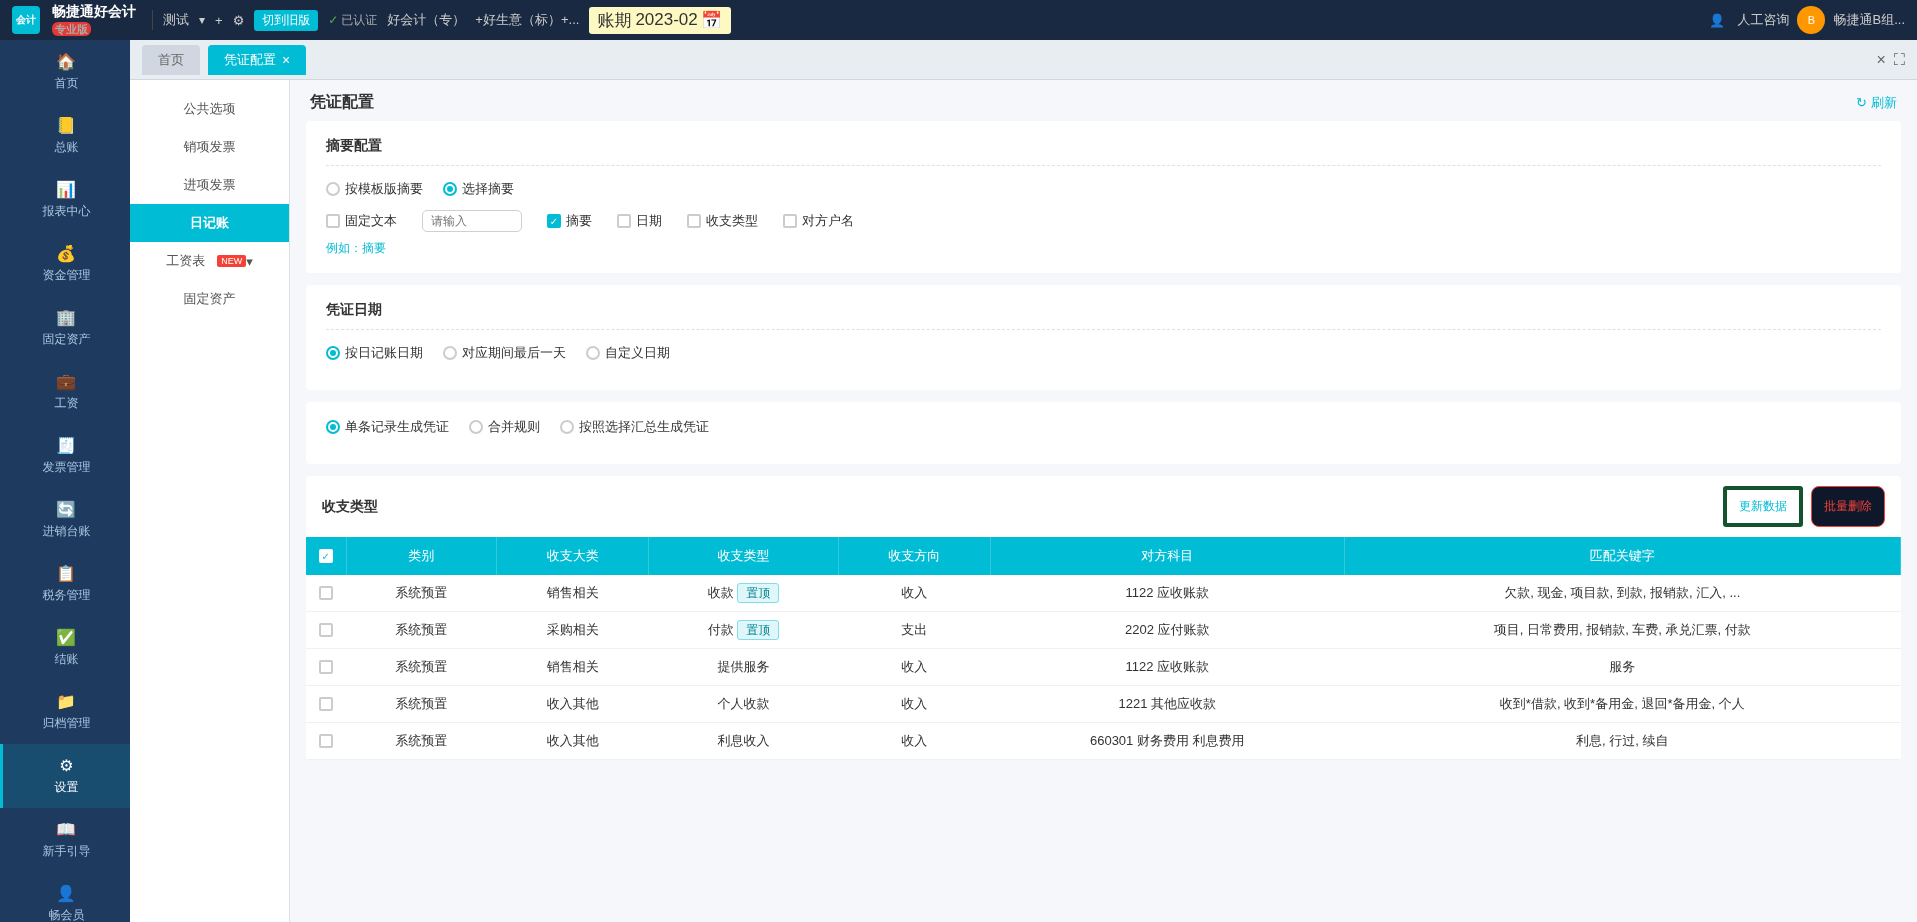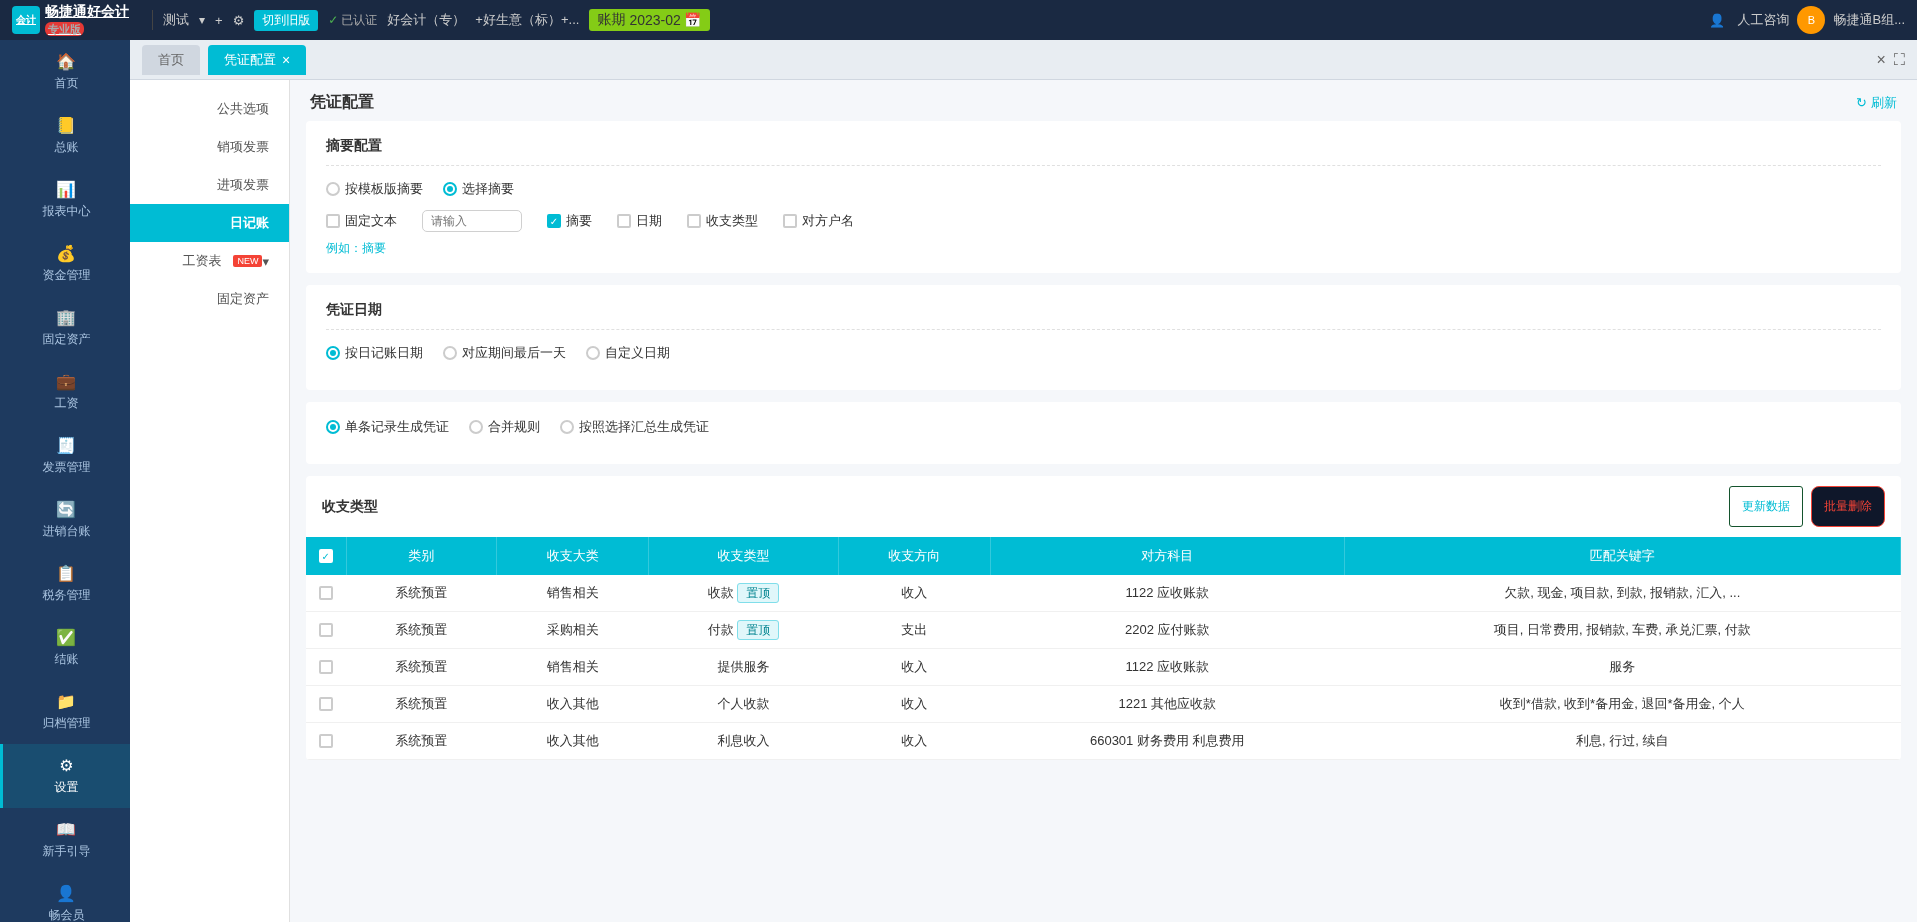--- a/index.html
+++ b/index.html
@@ -1,31 +1,31 @@
 <!DOCTYPE html>
 <html><head>
   <meta charset="utf-8">
   <style>
     * { box-sizing: border-box; margin: 0; padding: 0; }
     body { font-family: 'Microsoft YaHei', Arial, sans-serif; font-size: 13px; background: #f0f2f5; color: #333; height: 922px; overflow: hidden; display: flex; flex-direction: column; }
 
     
     .topbar { height: 40px; background: #1a2942; display: flex; align-items: center; padding: 0 12px; gap: 10px; flex-shrink: 0; }
-    .topbar-brand { display: flex; align-items: center; gap: 5px; color: #fff; font-size: 14px; font-weight: bold; min-width: 130px; text-decoration: underline; }
+    .topbar-brand { display: flex; align-items: center; gap: 12px; color: #fff; font-size: 14px; font-weight: bold; min-width: 130px; }
     .brand-icon { width: 28px; height: 28px; background: #00bcd4; border-radius: 4px; display: flex; align-items: center; justify-content: center; color: #fff; font-size: 10px; }
     .brand-text { line-height: 1.2; }
     .brand-sub { font-size: 11px; color: #aaa; background: #e53935; padding: 1px 3px; border-radius: 6px; }
     .topbar-divider { width: 1px; height: 20px; background: #444; }
     .topbar-item { color: #ccc; font-size: 13px; cursor: pointer; }
     .topbar-dropdown { color: #ccc; font-size: 12px; cursor: pointer; }
     .topbar-actions { display: flex; align-items: center; gap: 8px; margin-left: auto; }
     .topbar-tag { background: #00bcd4; color: #fff; padding: 2px 8px; border-radius: 3px; font-size: 12px; cursor: pointer; }
     .topbar-badge { display: flex; align-items: center; gap: 3px; color: #aaa; font-size: 12px; }
     .badge-green { color: #4caf50; }
-    .period-badge { background: #84cc16; color: #333; padding: 2px 8px; border-radius: 3px; font-size: 14px; display: flex; align-items: center; gap: 4px; }
+    .period-badge { background: #fef9c3; color: #333; padding: 2px 8px; border-radius: 3px; font-size: 17px; display: flex; align-items: center; gap: 4px; }
     .topbar-right { display: flex; align-items: center; gap: 12px; color: #ccc; font-size: 13px; }
     .avatar-circle { width: 28px; height: 28px; border-radius: 50%; background: #ff9800; display: flex; align-items: center; justify-content: center; color: #fff; font-size: 11px; }
 
     
     .main-layout { display: flex; flex: 1; overflow: hidden; }
 
     
     .sidebar { width: 130px; background: #1e3a5f; display: flex; flex-direction: column; flex-shrink: 0; }
     .sidebar-item { display: flex; flex-direction: column; align-items: center; padding: 12px 0; cursor: pointer; color: #aac4e0; font-size: 12px; gap: 4px; border-left: 3px solid transparent; }
     .sidebar-item.active { color: #fff; background: rgba(0,188,212,0.15); border-left-color: #00bcd4; }
@@ -40,21 +40,21 @@
     .tab.active { background: #00bcd4; color: #fff; display: flex; align-items: center; gap: 6px; }
     .tab-close { cursor: pointer; font-size: 14px; }
     .tab-actions { margin-left: auto; display: flex; gap: 8px; }
     .tab-action-btn { background: none; border: none; cursor: pointer; color: #666; font-size: 16px; }
 
     
     .page-content { flex: 1; display: flex; overflow: hidden; background: #f5f7fa; }
 
     
     .left-nav { width: 160px; background: #fff; border-right: 1px solid #e0e0e0; padding: 10px 0; flex-shrink: 0; }
-    .left-nav-item { padding: 10px 20px; cursor: pointer; font-size: 13px; color: #555; display: flex; align-items: center; justify-content: flex-end; }
+    .left-nav-item { padding: 10px 20px; cursor: pointer; font-size: 13px; color: #555; display: flex; align-items: center; justify-content: center; }
     .left-nav-item.active { background: #00bcd4; color: #fff; font-weight: bold; }
     .new-badge { background: #f44336; color: #fff; font-size: 9px; padding: 1px 4px; border-radius: 2px; margin-left: 12px; }
 
     
     .main-panel { flex: 1; overflow-y: auto; padding: 0; background: #f5f7fa; }
     .panel-header { display: flex; align-items: center; justify-content: space-between; padding: 12px 20px 8px; background: #f5f7fa; }
     .panel-title { font-size: 16px; font-weight: bold; color: #333; }
     .refresh-btn { color: #00bcd4; cursor: pointer; font-size: 13px; display: flex; align-items: center; gap: 4px; }
 
     
@@ -74,21 +74,21 @@
     .checkbox-box { width: 14px; height: 14px; border: 2px solid #ccc; border-radius: 2px; display: flex; align-items: center; justify-content: center; }
     .checkbox-box.checked { background: #00bcd4; border-color: #00bcd4; color: #fff; font-size: 10px; }
     .text-input { border: 1px solid #d0d0d0; border-radius: 5px; padding: 3px 8px; font-size: 12px; color: #999; width: 100px; }
     .example-text { color: #00bcd4; font-size: 12px; margin-top: 6px; }
 
     
     .table-section { margin: 0 16px 12px; background: #fff; border-radius: 4px; overflow: hidden; }
     .table-section-header { display: flex; align-items: center; justify-content: space-between; padding: 10px 16px; }
     .table-title { font-size: 14px; font-weight: bold; color: #333; }
     .btn-group { display: flex; gap: 8px; }
-    .btn-outline { border: 1px solid #14532d; color: #00bcd4; background: #fff; padding: 4px 12px; border-radius: 3px; cursor: pointer; font-size: 12px; }
+    .btn-outline { border: 4px solid #14532d; color: #00bcd4; background: #fff; padding: 4px 12px; border-radius: 3px; cursor: pointer; font-size: 12px; }
     .btn-danger { border: 1px solid #f44336; color: #f44336; background: #0f172a; padding: 11px 12px; border-radius: 8px; cursor: pointer; font-size: 12px; }
 
     
     .data-table { width: 100%; border-collapse: collapse; }
     .data-table thead tr { background: #00bcd4; color: #fff; }
     .data-table th { padding: 10px 12px; text-align: center; font-size: 13px; font-weight: normal; border-right: 1px solid rgba(255,255,255,0.2); }
     .data-table td { padding: 9px 12px; text-align: center; border-bottom: 1px solid #f0f0f0; font-size: 13px; }
     .check-cell { width: 40px; }
     .tag-btn { background: #e8f5e9; color: #4caf50; border: 1px solid #a5d6a7; padding: 2px 8px; border-radius: 3px; font-size: 12px; cursor: pointer; }
     .tag-btn.cyan { background: #e0f7fa; color: #00838f; border-color: #80deea; }

